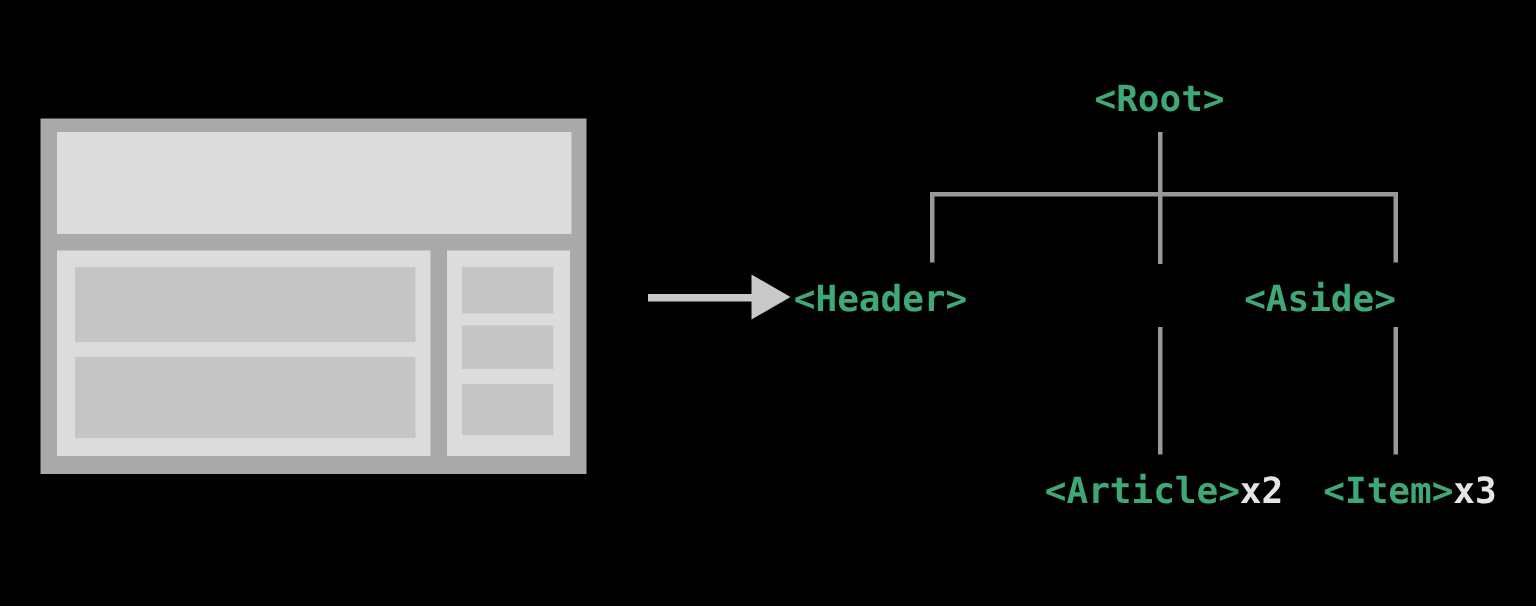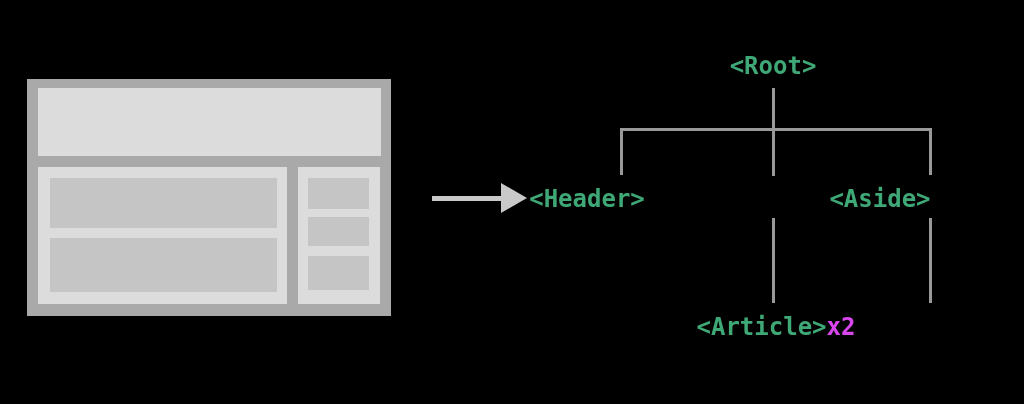--- a/index.html
+++ b/index.html
@@ -59,21 +59,21 @@
     line-height: 1;
     color: #3fa877;
     white-space: nowrap;
   }
   .n-root    { left: 773px; top: 66px; }
   .n-header  { left: 587px; top: 199px; }
   .n-main    { left: 772px; top: 199px; }
   .n-aside   { left: 880px; top: 199px; }
   .n-article { left: 776px; top: 327px; }
   .n-item    { left: 940px; top: 327px; }
-  .count { color: #d946ef; }
+  .count { color: #e5e5e5; }
 </style>
 </head>
 <body>
 
 <div class="stage">
 
   <div class="abs wf-frame">
     <div class="abs wf-header"></div>
     <div class="abs wf-main">
       <div class="abs wf-bar wf-bar-1"></div>
@@ -98,14 +98,15 @@
 
   <div class="abs node n-root">&lt;Root&gt;</div>
 
   <div class="abs node n-header">&lt;Header&gt;</div>
 
 
   <div class="abs node n-aside">&lt;Aside&gt;</div>
 
   <div class="abs node n-article"><span>&lt;Article&gt;</span><span class="count">x2</span></div>
 
+  <div class="abs node n-item"><span>&lt;Item&gt;</span><span class="count">x3</span></div>
 
 </div>
 
 </body></html>

